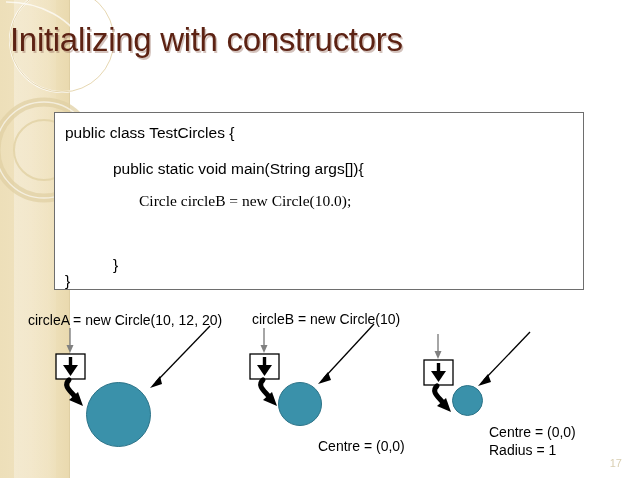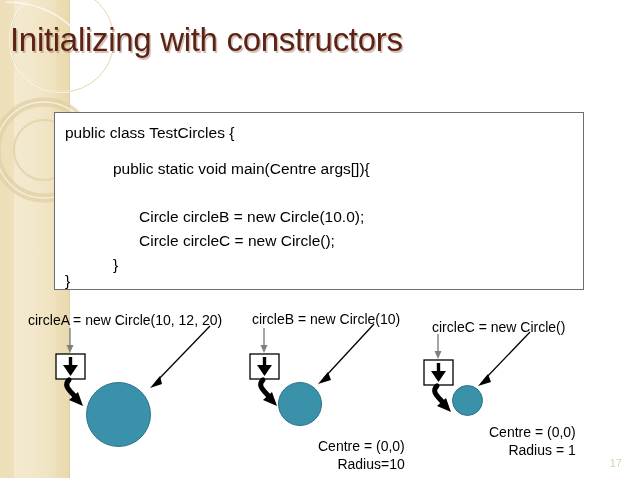--- a/index.html
+++ b/index.html
@@ -9,21 +9,20 @@
   }
   body {
     font-family: "Liberation Sans", sans-serif;
   }
   #slide {
     position: relative;
     width: 638px;
     height: 478px;
     background: #ffffff;
     overflow: hidden;
-    text-align: right;
   }
 
   
   .left-band {
     position: absolute;
     left: 0;
     top: 0;
     width: 70px;
     height: 478px;
     background: linear-gradient(to right, #eddfb9 0%, #f0e2bf 45%, #efe1bc 70%, #e9d9ae 100%);
@@ -80,21 +79,21 @@
   .code-line {
     position: absolute;
     font-size: 15.5px;
     color: #000000;
     white-space: pre;
     line-height: 1;
   }
   .cl1 { left: 10px;  top: 12px; }
   .cl2 { left: 58px;  top: 48px; }
   .cl3 { left: 84px;  top: 72px; }
-  .cl4 { left: 84px;  top: 96px; }
+  .cl4 { left: 84px;  top: 80px; font-family: Liberation Serif, serif; }
   .cl5 { left: 84px;  top: 120px; }
   .cl6 { left: 58px;  top: 144px; }
   .cl7 { left: 10px;  top: 160px; }
 
   
   .ann-label {
     position: absolute;
     font-size: 14px;
     color: #000000;
     white-space: nowrap;
@@ -171,30 +170,28 @@
     <circle cx="44" cy="150" r="48" fill="none" stroke="#e0d0a4" stroke-width="9" opacity="0.75"></circle>
     <circle cx="44" cy="150" r="48" fill="none" stroke="#ffffff" stroke-width="1.4" opacity="0.6"></circle>
     <circle cx="44" cy="150" r="30" fill="none" stroke="#e2d2a6" stroke-width="2" opacity="0.85"></circle>
     <path d="M 6 2 C 40 2 72 18 86 48" fill="none" stroke="#ffffff" stroke-width="1.6" opacity="0.7"></path>
   </svg>
 
   <div class="title">Initializing with constructors</div>
 
   <div class="code-box">
     <div class="code-line cl1">public class TestCircles {</div>
-    <div class="code-line cl2">public static void main(Centre args[]){</div>
+    <div class="code-line cl2">public static void main(String args[]){</div>
     <div class="code-line cl4">Circle circleB = new Circle(10.0);</div>
-    <div class="code-line cl5">Circle circleC = new Circle();</div>
     <div class="code-line cl6">}</div>
     <div class="code-line cl7">}</div>
   </div>
 
   <div class="ann-label lbl-a">circleA = new Circle(10, 12, 20)</div>
   <div class="ann-label lbl-b">circleB = new Circle(10)</div>
-  <div class="ann-label lbl-c">circleC = new Circle()</div>
 
   <svg class="widget wid-a" viewBox="0 0 110 90" xmlns="http://www.w3.org/2000/svg">
     <line x1="20" y1="2" x2="20" y2="20" stroke="#808080" stroke-width="1.4"></line>
     <polygon points="20,27 16.5,19 23.5,19" fill="#808080"></polygon>
     <rect x="6" y="28" width="29" height="25" fill="#ffffff" stroke="#000000" stroke-width="1.3"></rect>
     <line x1="20.5" y1="31" x2="20.5" y2="42" stroke="#000000" stroke-width="3.4"></line>
     <polygon points="20.5,50 13,39 28,39" fill="#000000"></polygon>
     <path d="M 19 54 C 12 60 22 66 26 72" fill="none" stroke="#000000" stroke-width="5" stroke-linecap="round"></path>
     <polygon points="33,80 19,74 28,66" fill="#000000"></polygon>
   </svg>
@@ -235,21 +232,20 @@
   </svg>
 
   <div class="obj-circle circle-a"></div>
   <div class="obj-circle circle-b"></div>
   <div class="obj-circle circle-c"></div>
 
   <div class="caption cap-a">
   </div>
   <div class="caption cap-b">
     <div>Centre = (0,0)</div>
-    <div>Radius=10</div>
   </div>
   <div class="caption cap-c">
     <div>Centre = (0,0)</div>
     <div>Radius = 1</div>
   </div>
 
   <div class="page-num">17</div>
 
 </div>
 

